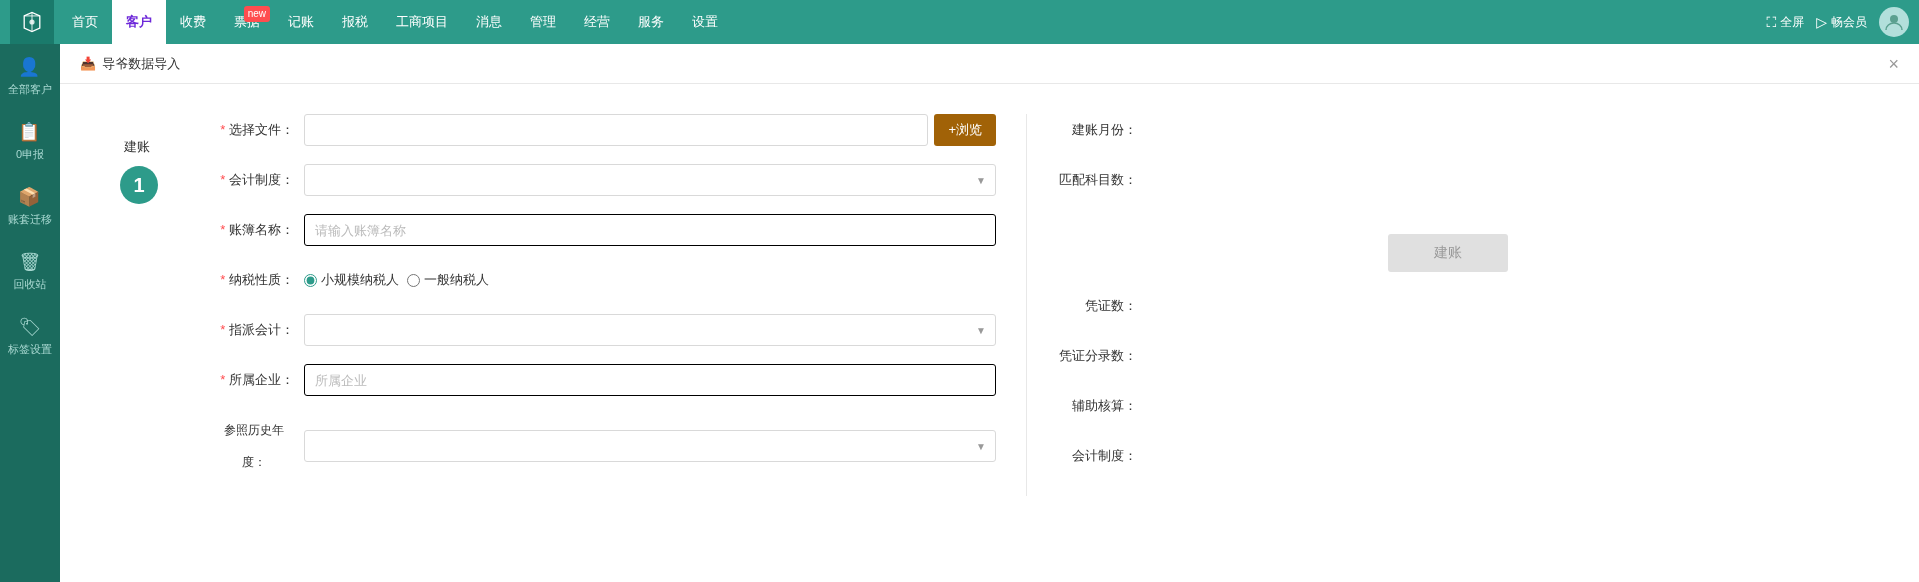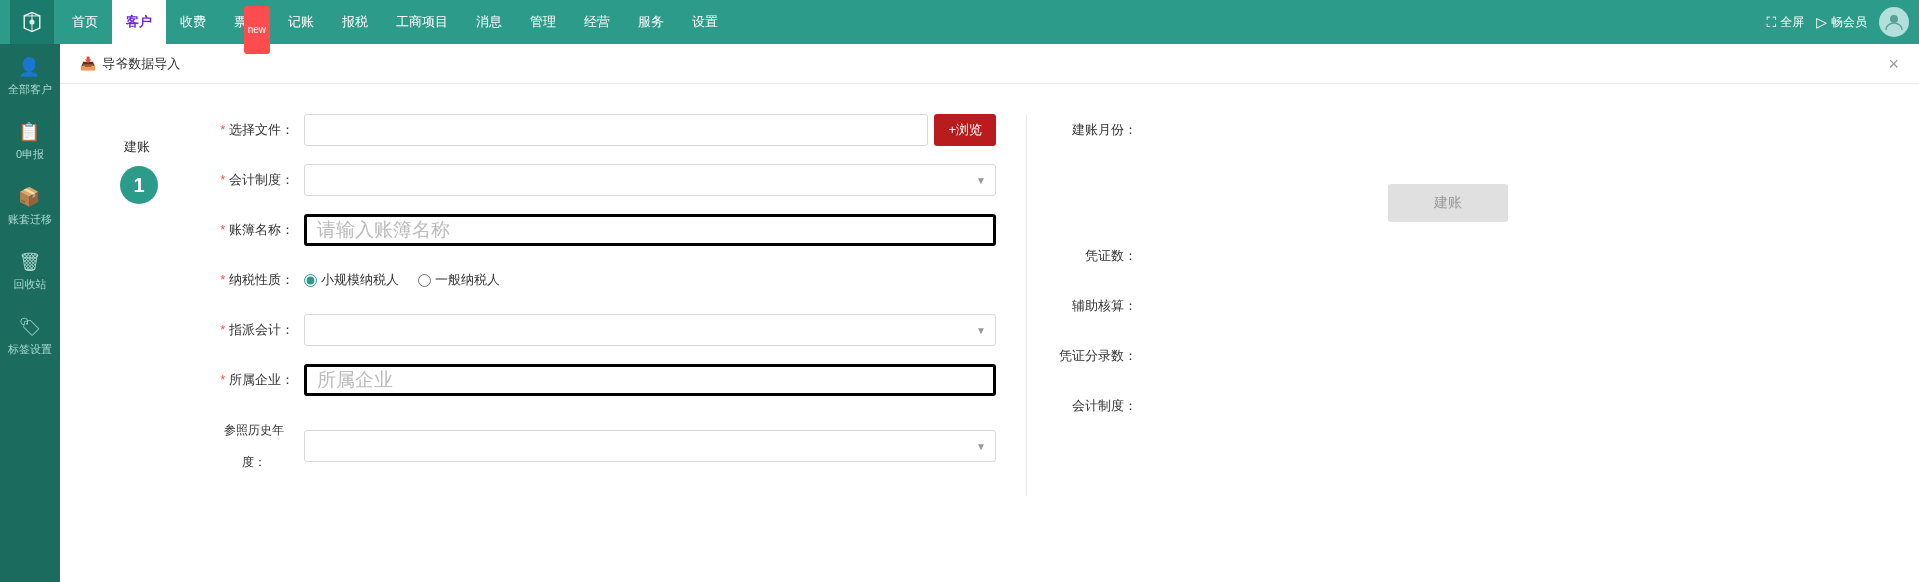--- a/index.html
+++ b/index.html
@@ -19,21 +19,21 @@
     .nav-items { display: flex; align-items: center; flex: 1; text-align: center; }
     .nav-item {
       padding: 0 14px; height: 44px; display: flex; align-items: center;
       color: #fff; cursor: pointer; font-size: 13px; position: relative;
       white-space: nowrap;
     }
     .nav-item.active { background: #fff; color: #6d28d9; font-weight: bold; }
     .nav-badge {
       position: absolute; top: 6px; right: 4px;
       background: #ff4d4f; color: #fff; font-size: 10px;
-      padding: 16px 4px; border-radius: 3px; line-height: 16px;
+      padding: 0 4px; border-radius: 3px; line-height: 16px;
     }
     .nav-right { display: flex; align-items: center; gap: 12px; margin-left: auto; }
     .nav-right-item { color: #fff; font-size: 12px; cursor: pointer; display: flex; align-items: center; gap: 4px; }
     .avatar { width: 30px; height: 30px; border-radius: 50%; background: #b2dfdb; display: flex; align-items: center; justify-content: center; }
 
     
     .main-layout { display: flex; height: calc(100vh - 44px); min-height: 538px; }
 
     
     .left-sidebar {
@@ -80,22 +80,22 @@
 
     .form-row {
       display: flex; align-items: center; margin-bottom: 18px;
       min-height: 32px;
     }
     .form-label {
       width: 80px; text-align: right; margin-right: 10px;
       color: #333; font-size: 13px; flex-shrink: 0; line-height: 32px;
     }
     .form-control {
-      flex: 1; height: 32px; border: 3px solid #000000; border-radius: 3px;
-      padding: 0 10px; font-size: 19px; color: #333; background: #fff; outline: none;
+      flex: 1; height: 32px; border: 1px solid #000000; border-radius: 3px;
+      padding: 0 10px; font-size: 13px; color: #333; background: #fff; outline: none;
     }
     .form-control::placeholder { color: #bbb; }
     .form-control:disabled { background: #f5f5f5; color: #bbb; }
 
     .select-wrapper { position: relative; flex: 1; }
     .select-wrapper select {
       width: 100%; height: 32px; border: 1px solid #d9d9d9; border-radius: 3px;
       padding: 0 28px 0 10px; font-size: 13px; color: #333; background: #fff;
       outline: none; appearance: none; cursor: pointer;
     }
@@ -103,25 +103,25 @@
       position: absolute; right: 10px; top: 50%; transform: translateY(-50%);
       color: #999; pointer-events: none; font-size: 10px;
     }
 
     .file-row { display: flex; gap: 6px; flex: 1; }
     .file-input {
       flex: 1; height: 32px; border: 1px solid #d9d9d9; border-radius: 3px;
       padding: 0 10px; font-size: 13px; background: #fff; outline: none;
     }
     .browse-btn {
-      height: 32px; padding: 0 14px; background: #b91c1c; color: #fff;
+      height: 32px; padding: 0 14px; background: #a16207; color: #fff;
       border: none; border-radius: 3px; cursor: pointer; font-size: 13px; white-space: nowrap;
     }
 
-    .radio-group { display: flex; align-items: center; gap: 19px; flex: 1; }
+    .radio-group { display: flex; align-items: center; gap: 8px; flex: 1; }
     .radio-item { display: flex; align-items: center; gap: 4px; cursor: pointer; font-size: 13px; color: #333; }
     .radio-item input[type="radio"] { accent-color: #2d9b8a; }
 
     .right-form-label {
       width: 80px; text-align: right; margin-right: 10px;
       color: #333; font-size: 13px; flex-shrink: 0; line-height: 32px;
     }
     .right-form-value {
       flex: 1; font-size: 13px; color: #333; line-height: 32px;
     }
@@ -308,38 +308,42 @@
 
           <div class="form-col-divider"></div>
 
           <div class="form-col right-col-content">
 
             <div class="form-row">
               <span class="right-form-label">建账月份：</span>
               <span class="right-form-value"></span>
             </div>
 
+            <div class="form-row">
+              <span class="right-form-label">匹配科目数：</span>
+              <span class="right-form-value"></span>
+            </div>
 
 
             <div style="display:flex; justify-content:center; margin-bottom:18px;">
               <button class="jianzhang-btn" disabled="">建账</button>
             </div>
 
             <div class="form-row">
               <span class="right-form-label">凭证数：</span>
               <span class="right-form-value"></span>
             </div>
 
             <div class="form-row">
+              <span class="right-form-label">凭证分录数：</span>
+              <span class="right-form-value"></span>
+            </div>
+
+            <div class="form-row">
               <span class="right-form-label">辅助核算：</span>
-              <span class="right-form-value"></span>
-            </div>
-
-            <div class="form-row">
-              <span class="right-form-label">凭证分录数：</span>
               <span class="right-form-value"></span>
             </div>
 
             <div class="form-row">
               <span class="right-form-label">会计制度：</span>
               <span class="right-form-value"></span>
             </div>
 
           </div>
         </div>

